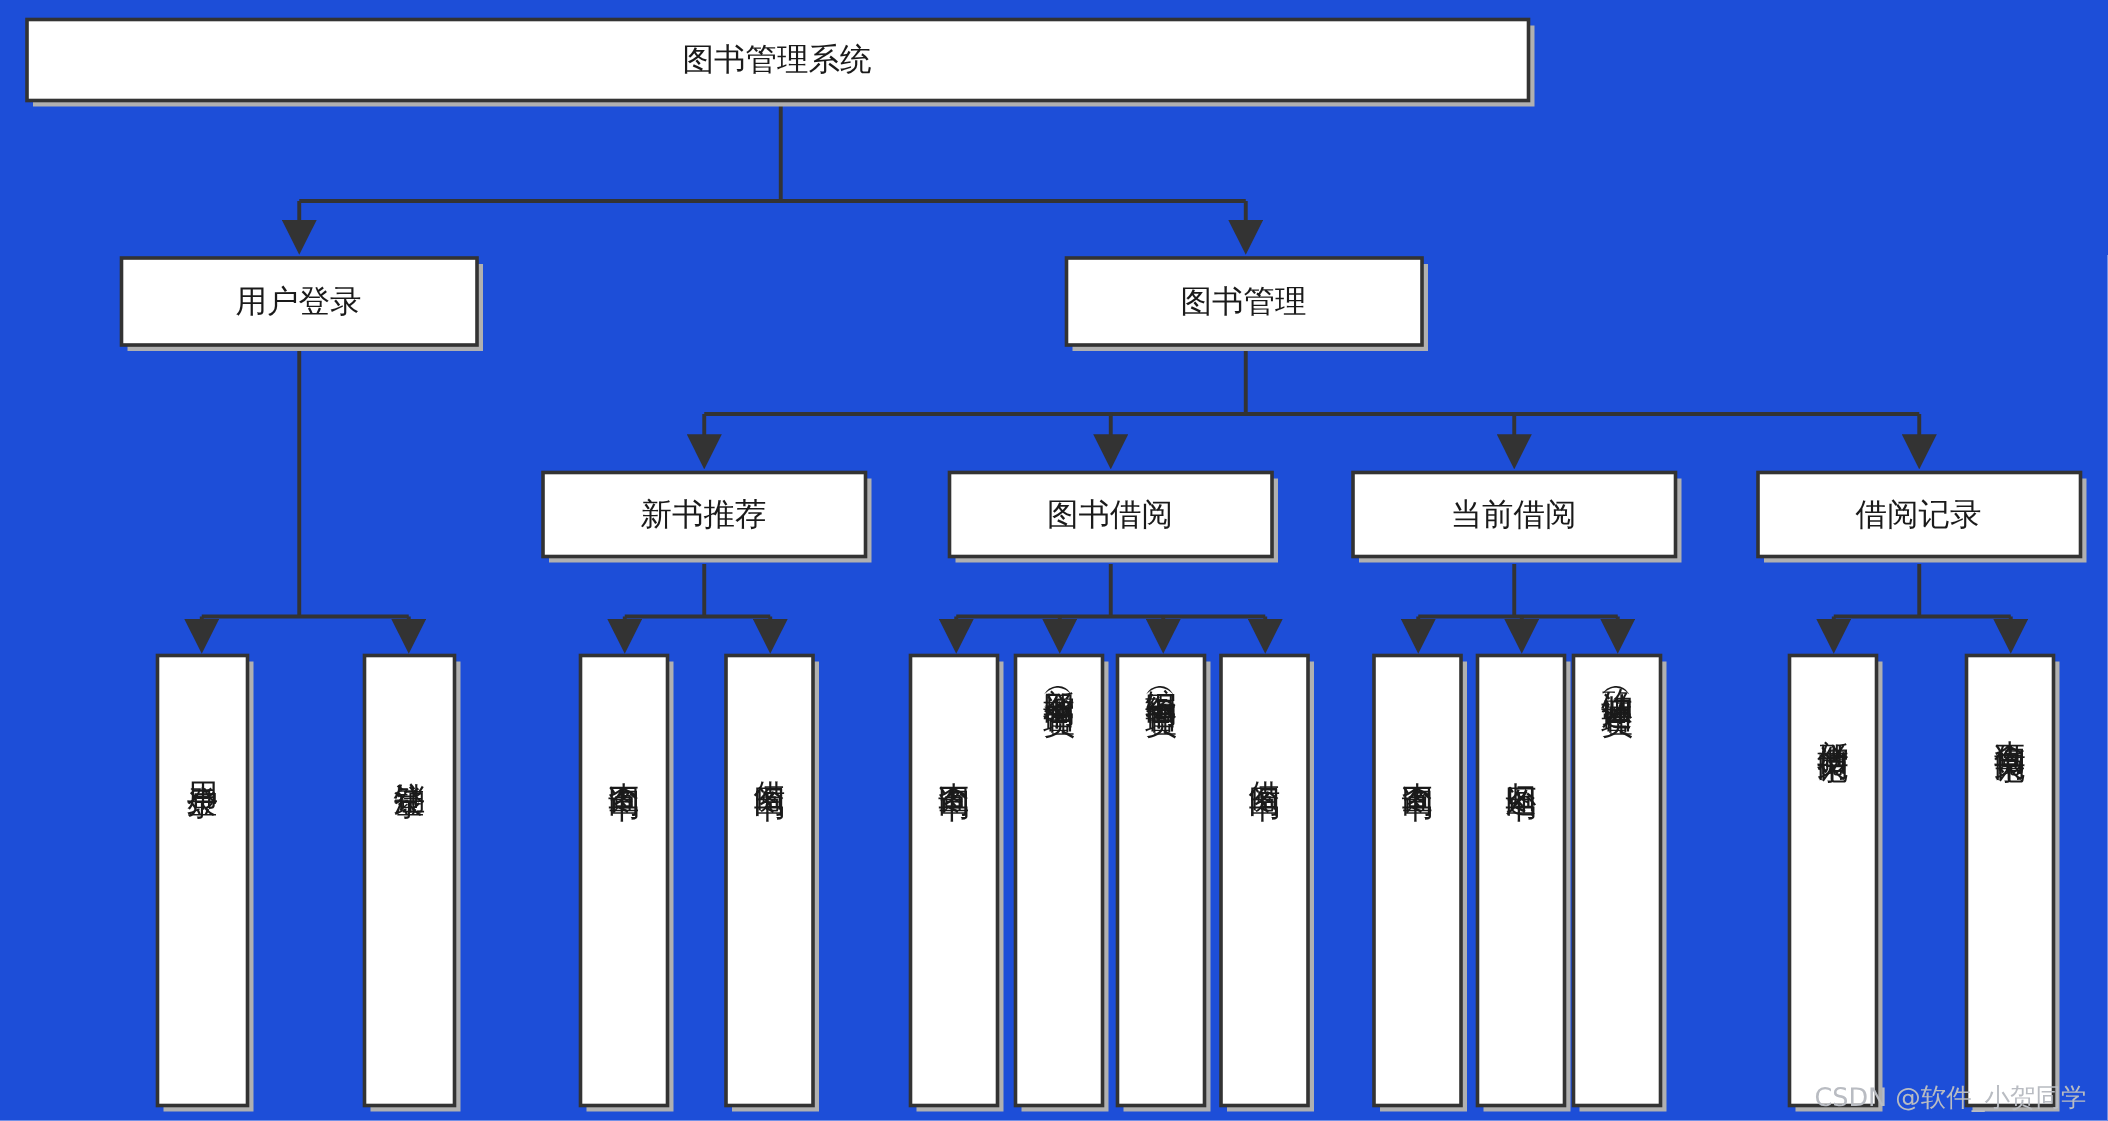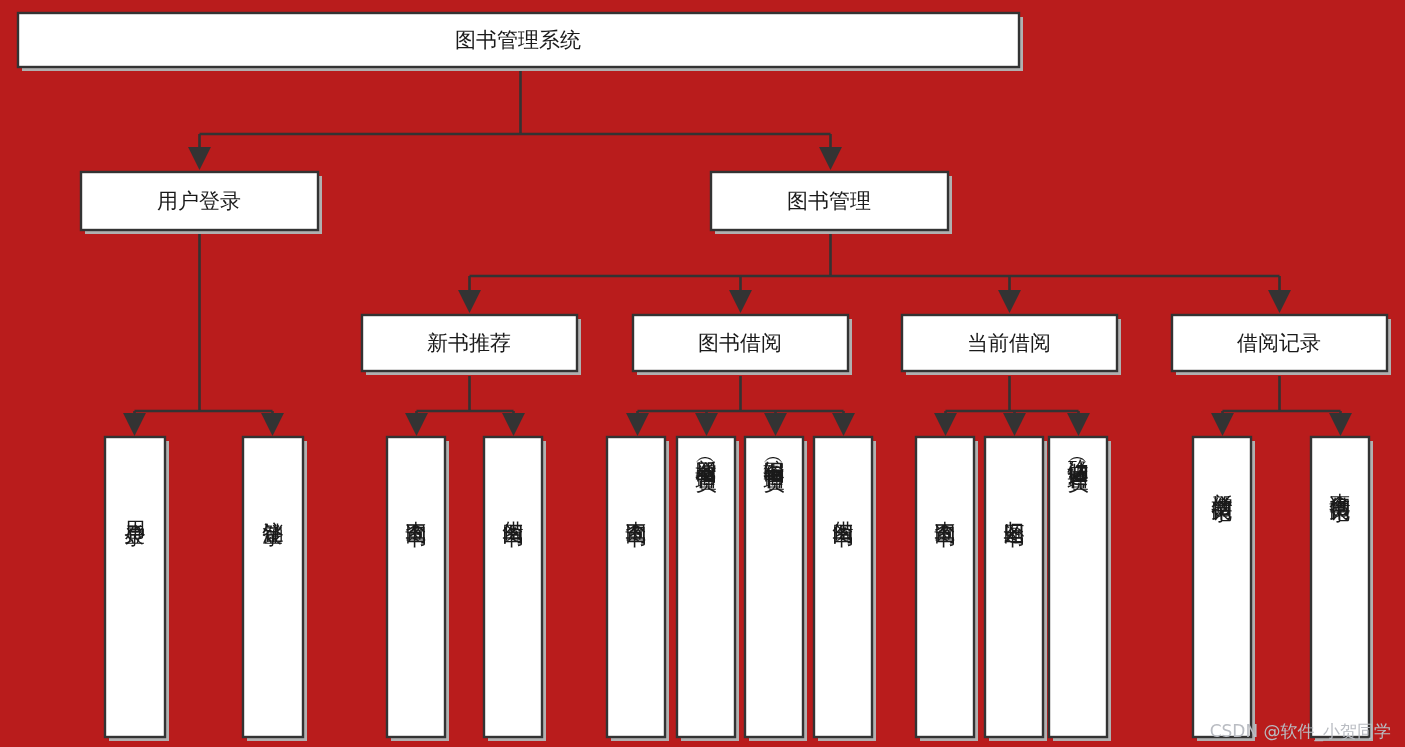--- a/index.html
+++ b/index.html
@@ -10,21 +10,21 @@
   body {
     width: 1405px;
     height: 747px;
     font-family: "DejaVu Sans", "Liberation Sans", sans-serif;
     overflow: hidden;
   }
   #diagram-root {
     position: relative;
     width: 1405px;
     height: 747px;
-    background: #b91c1c;
+    background: #1d4ed8;
   }
   svg.diagram {
     position: absolute;
     top: 0;
     left: 0;
     width: 1405px;
     height: 747px;
     display: block;
   }
   .node-rect {

